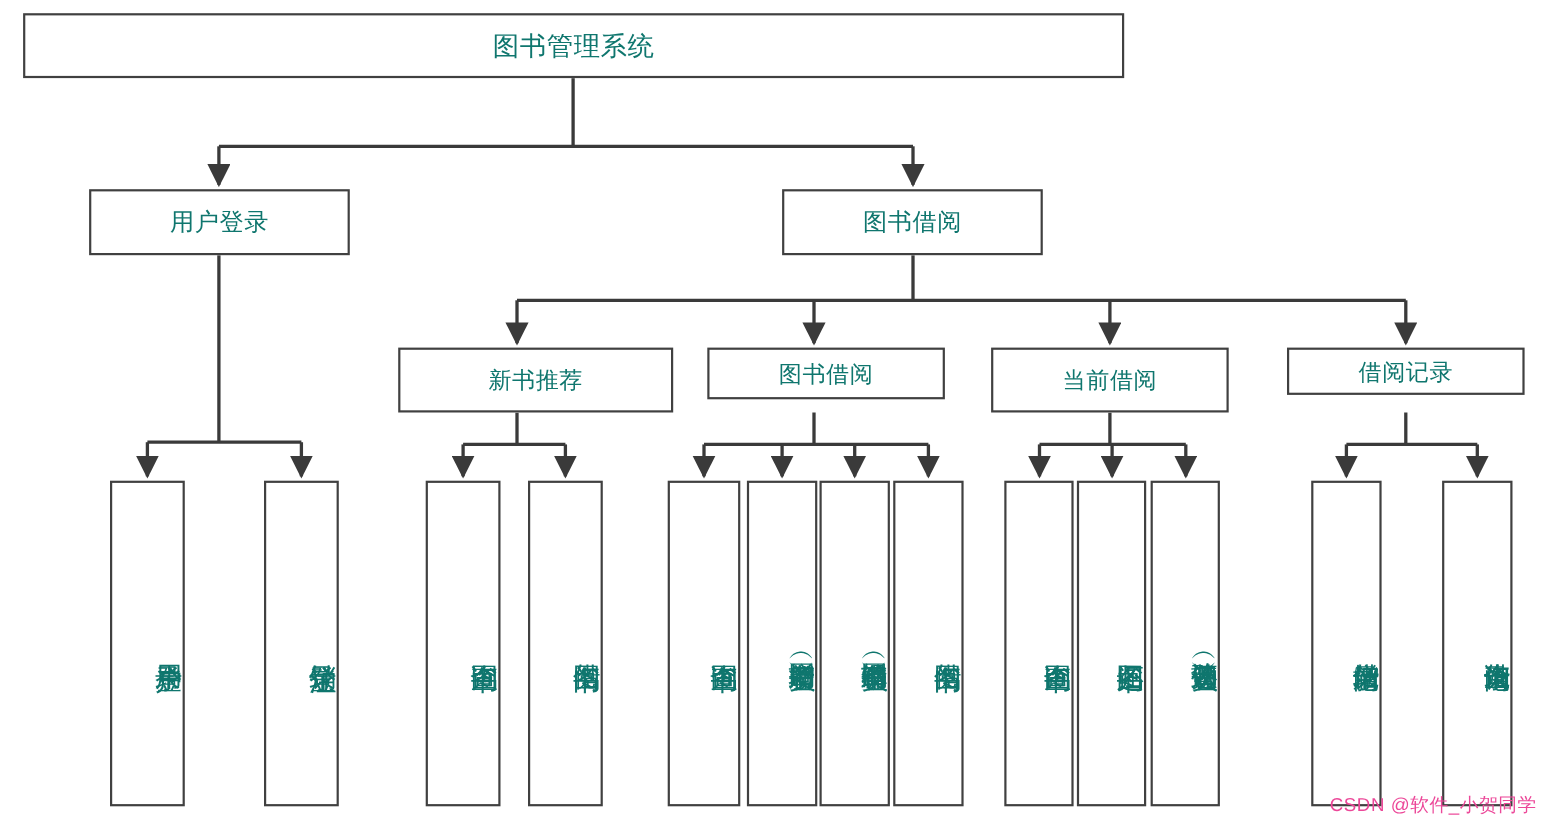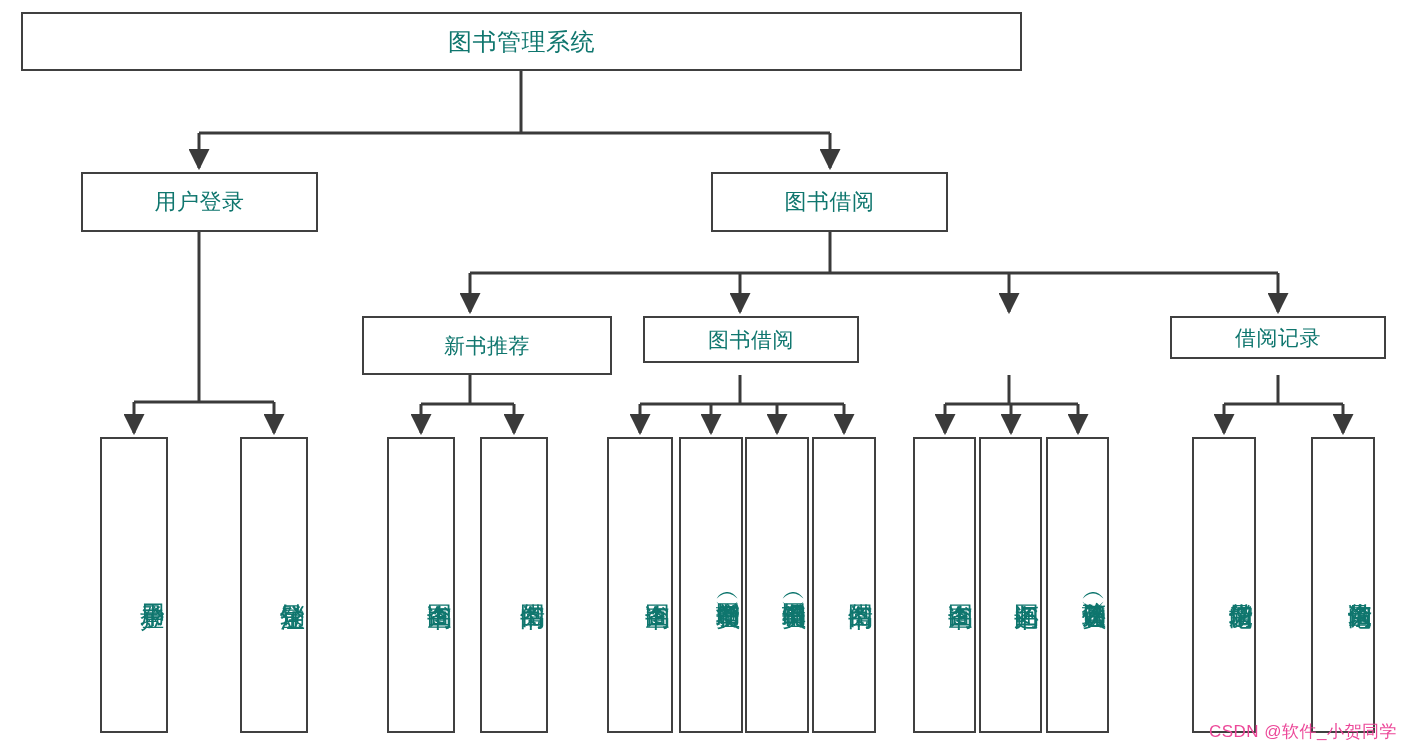--- a/index.html
+++ b/index.html
@@ -128,20 +128,21 @@
     </g>
   </svg>
 
   <div class="node root" style="left: 21px; top: 12px; width: 1001px; height: 59px;">图书管理系统</div>
 
   <div class="node lvl2" style="left: 81px; top: 172px; width: 237px; height: 60px;">用户登录</div>
   <div class="node lvl2" style="left: 711px; top: 172px; width: 237px; height: 60px;">图书借阅</div>
 
   <div class="node lvl3" style="left: 362px; top: 316px; width: 250px; height: 59px;">新书推荐</div>
   <div class="node lvl3" style="left: 643px; top: 316px; width: 216px; height: 47px;">图书借阅</div>
+  <div class="node lvl3" style="left: 901px; top: 316px; width: 216px; height: 59px;">当前借阅</div>
   <div class="node lvl3" style="left: 1170px; top: 316px; width: 216px; height: 43px;">借阅记录</div>
 
   <div class="node leaf" style="left: 100px; top: 437px; width: 68px; height: 296px;">用户登录</div>
   <div class="node leaf" style="left: 240px; top: 437px; width: 68px; height: 296px;">注销登录</div>
   <div class="node leaf" style="left: 387px; top: 437px; width: 68px; height: 296px;">查询图书</div>
   <div class="node leaf" style="left: 480px; top: 437px; width: 68px; height: 296px;">借阅图书</div>
   <div class="node leaf" style="left: 607px; top: 437px; width: 66px; height: 296px;">查询图书</div>
   <div class="node leaf tall-text" style="left: 679px; top: 437px; width: 64px; height: 296px;">新增图书（管理员）</div>
   <div class="node leaf tall-text" style="left: 745px; top: 437px; width: 64px; height: 296px;">编辑图书（管理员）</div>
   <div class="node leaf" style="left: 812px; top: 437px; width: 64px; height: 296px;">借阅图书</div>

